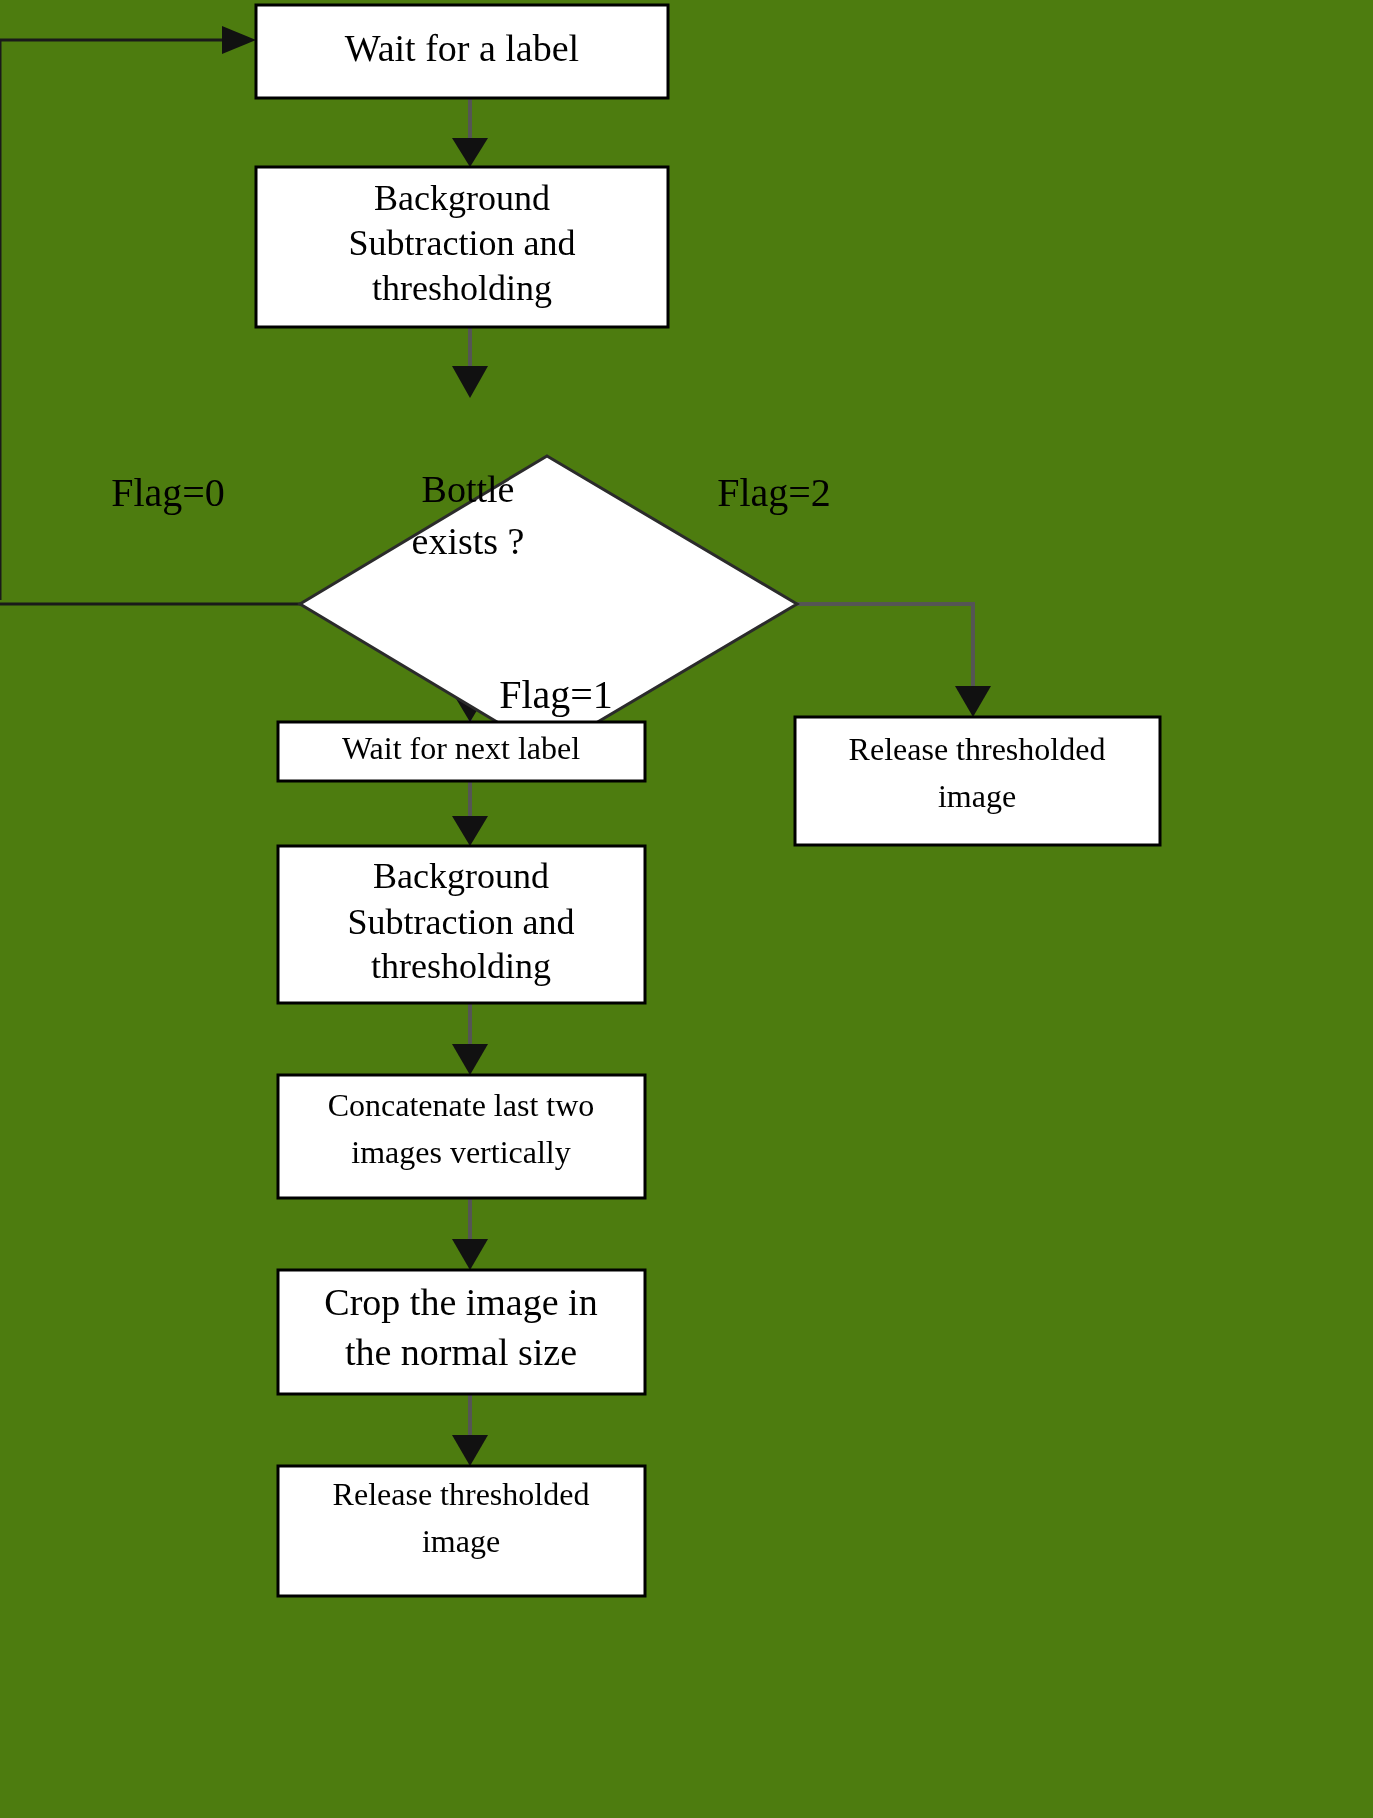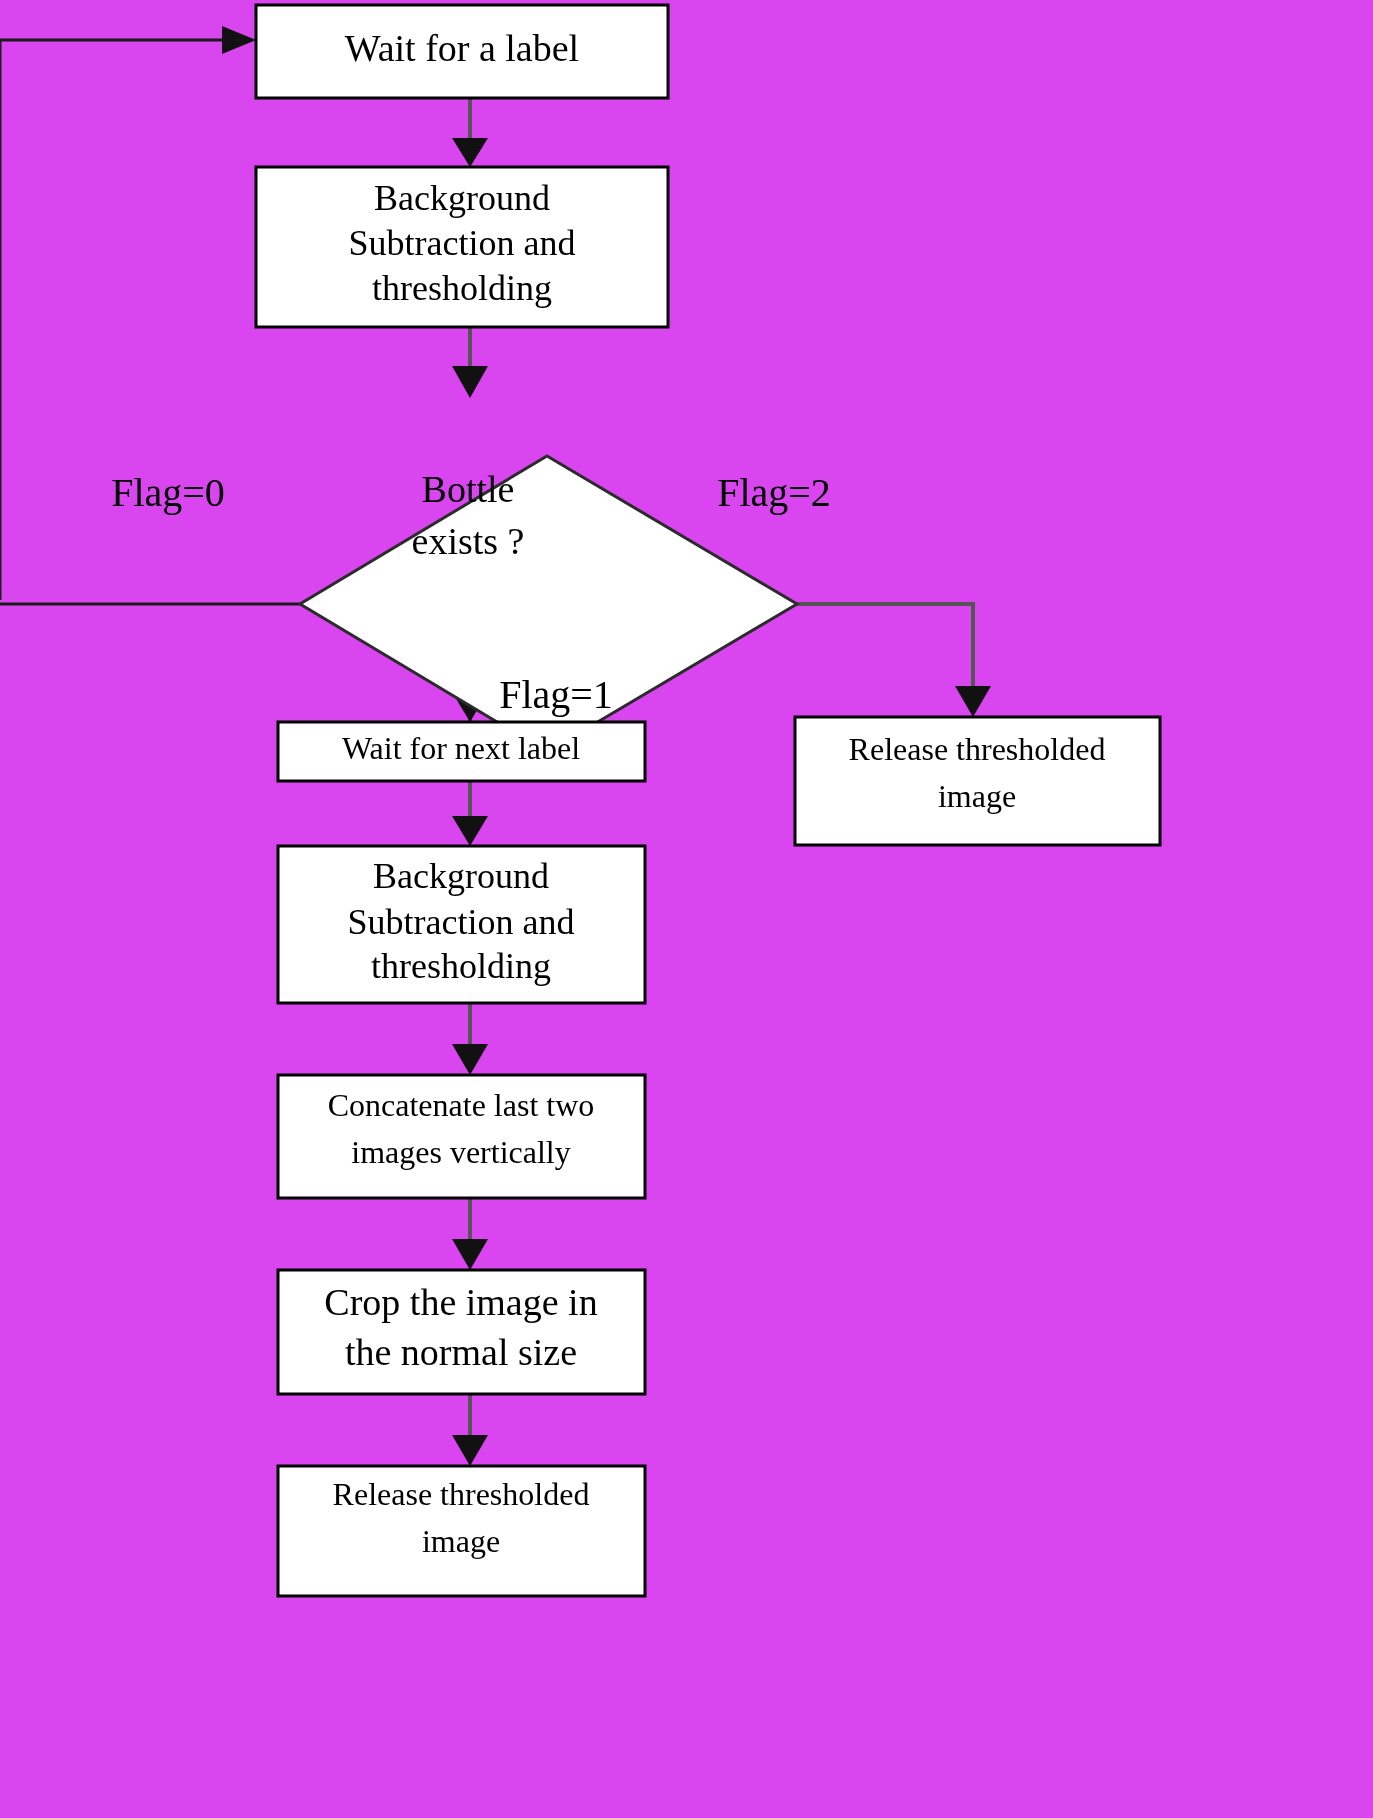--- a/index.html
+++ b/index.html
@@ -10,21 +10,21 @@
   body {
     width: 1373px;
     height: 1818px;
     font-family: "Liberation Serif", "DejaVu Serif", serif;
     overflow: hidden;
   }
   #flow-root {
     position: relative;
     width: 1373px;
     height: 1818px;
-    background: #d946ef;
+    background: #4d7c0f;
   }
   svg.flow {
     position: absolute;
     top: 0;
     left: 0;
     width: 1373px;
     height: 1818px;
     display: block;
   }
   .node-box {

